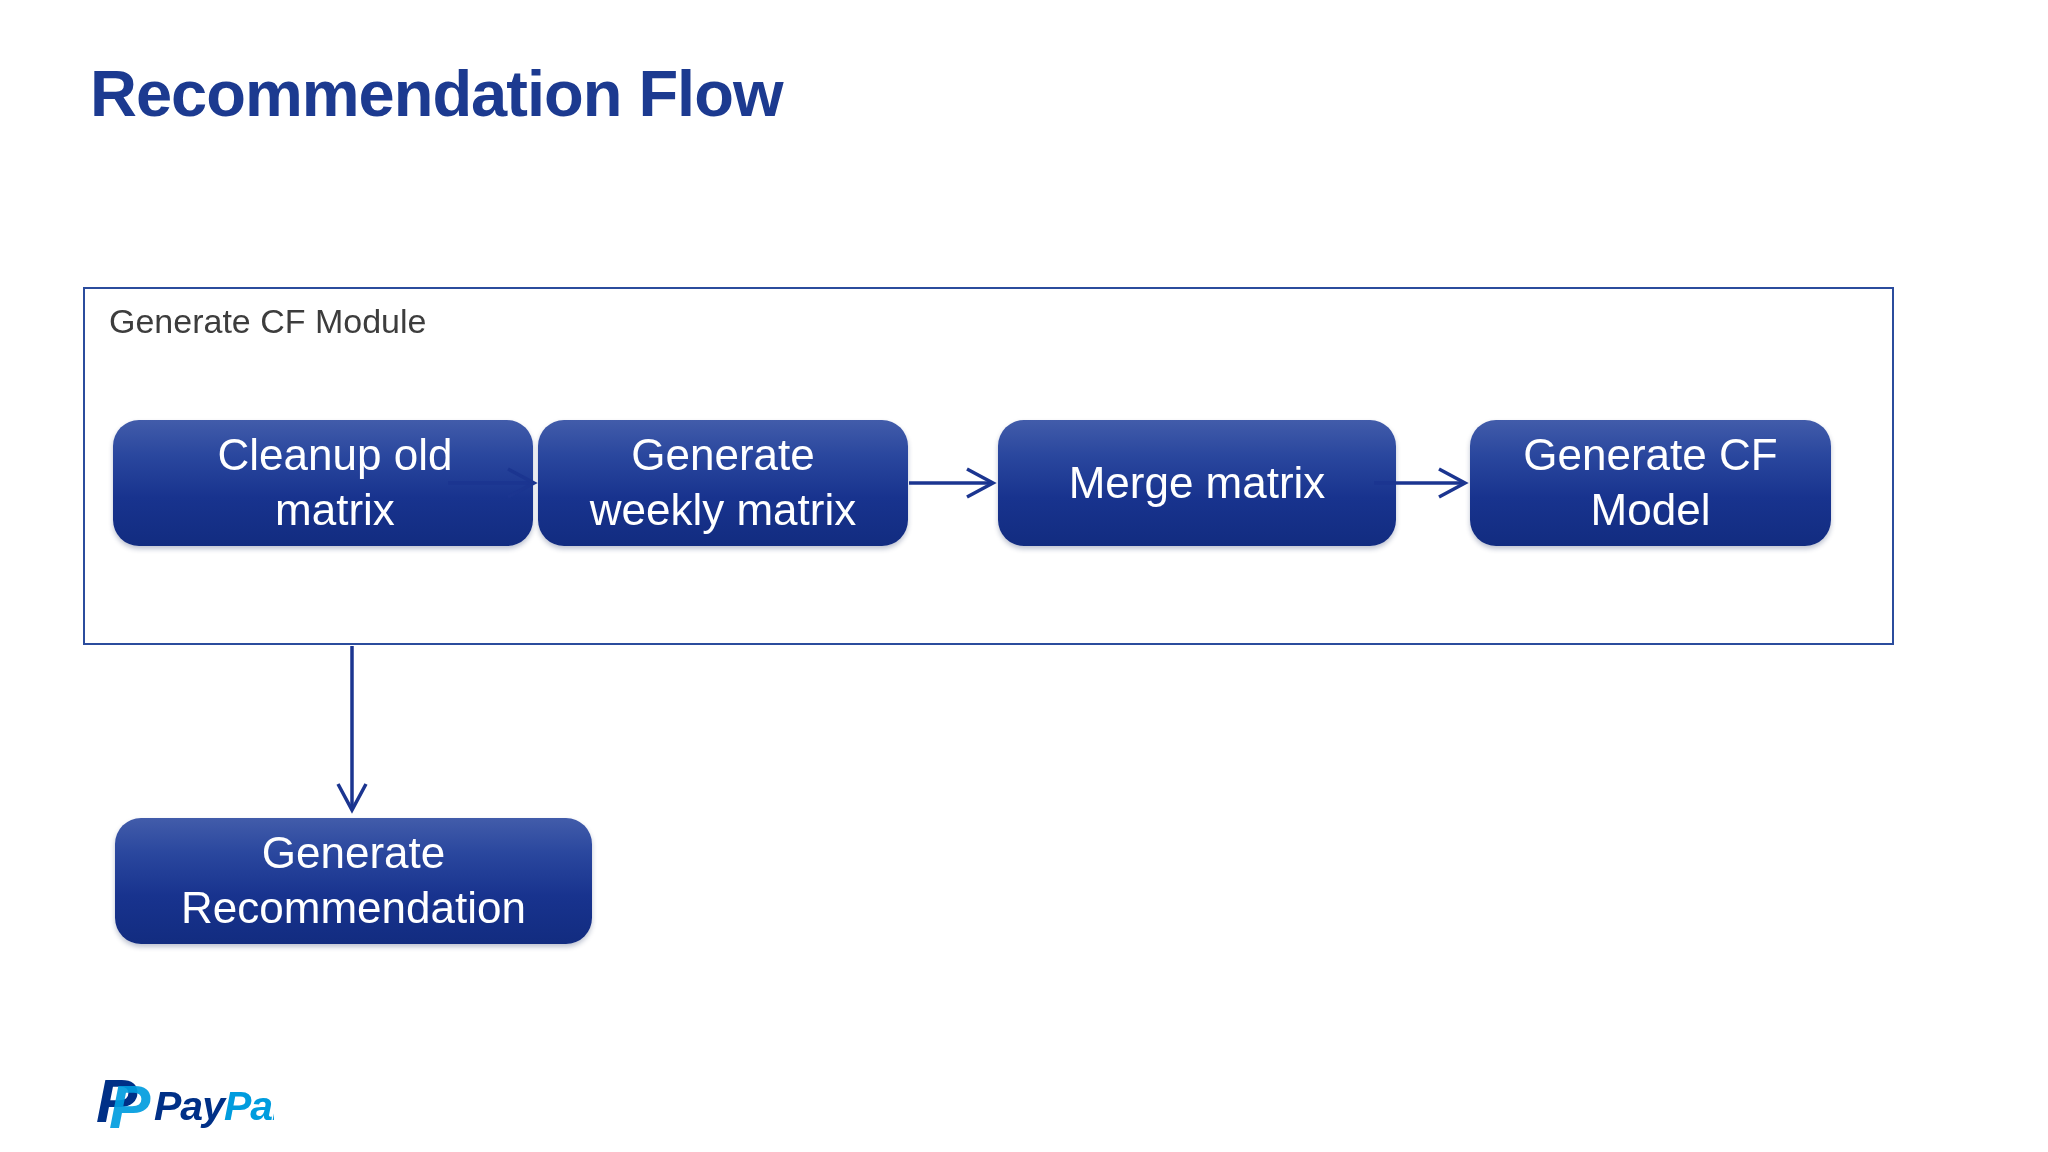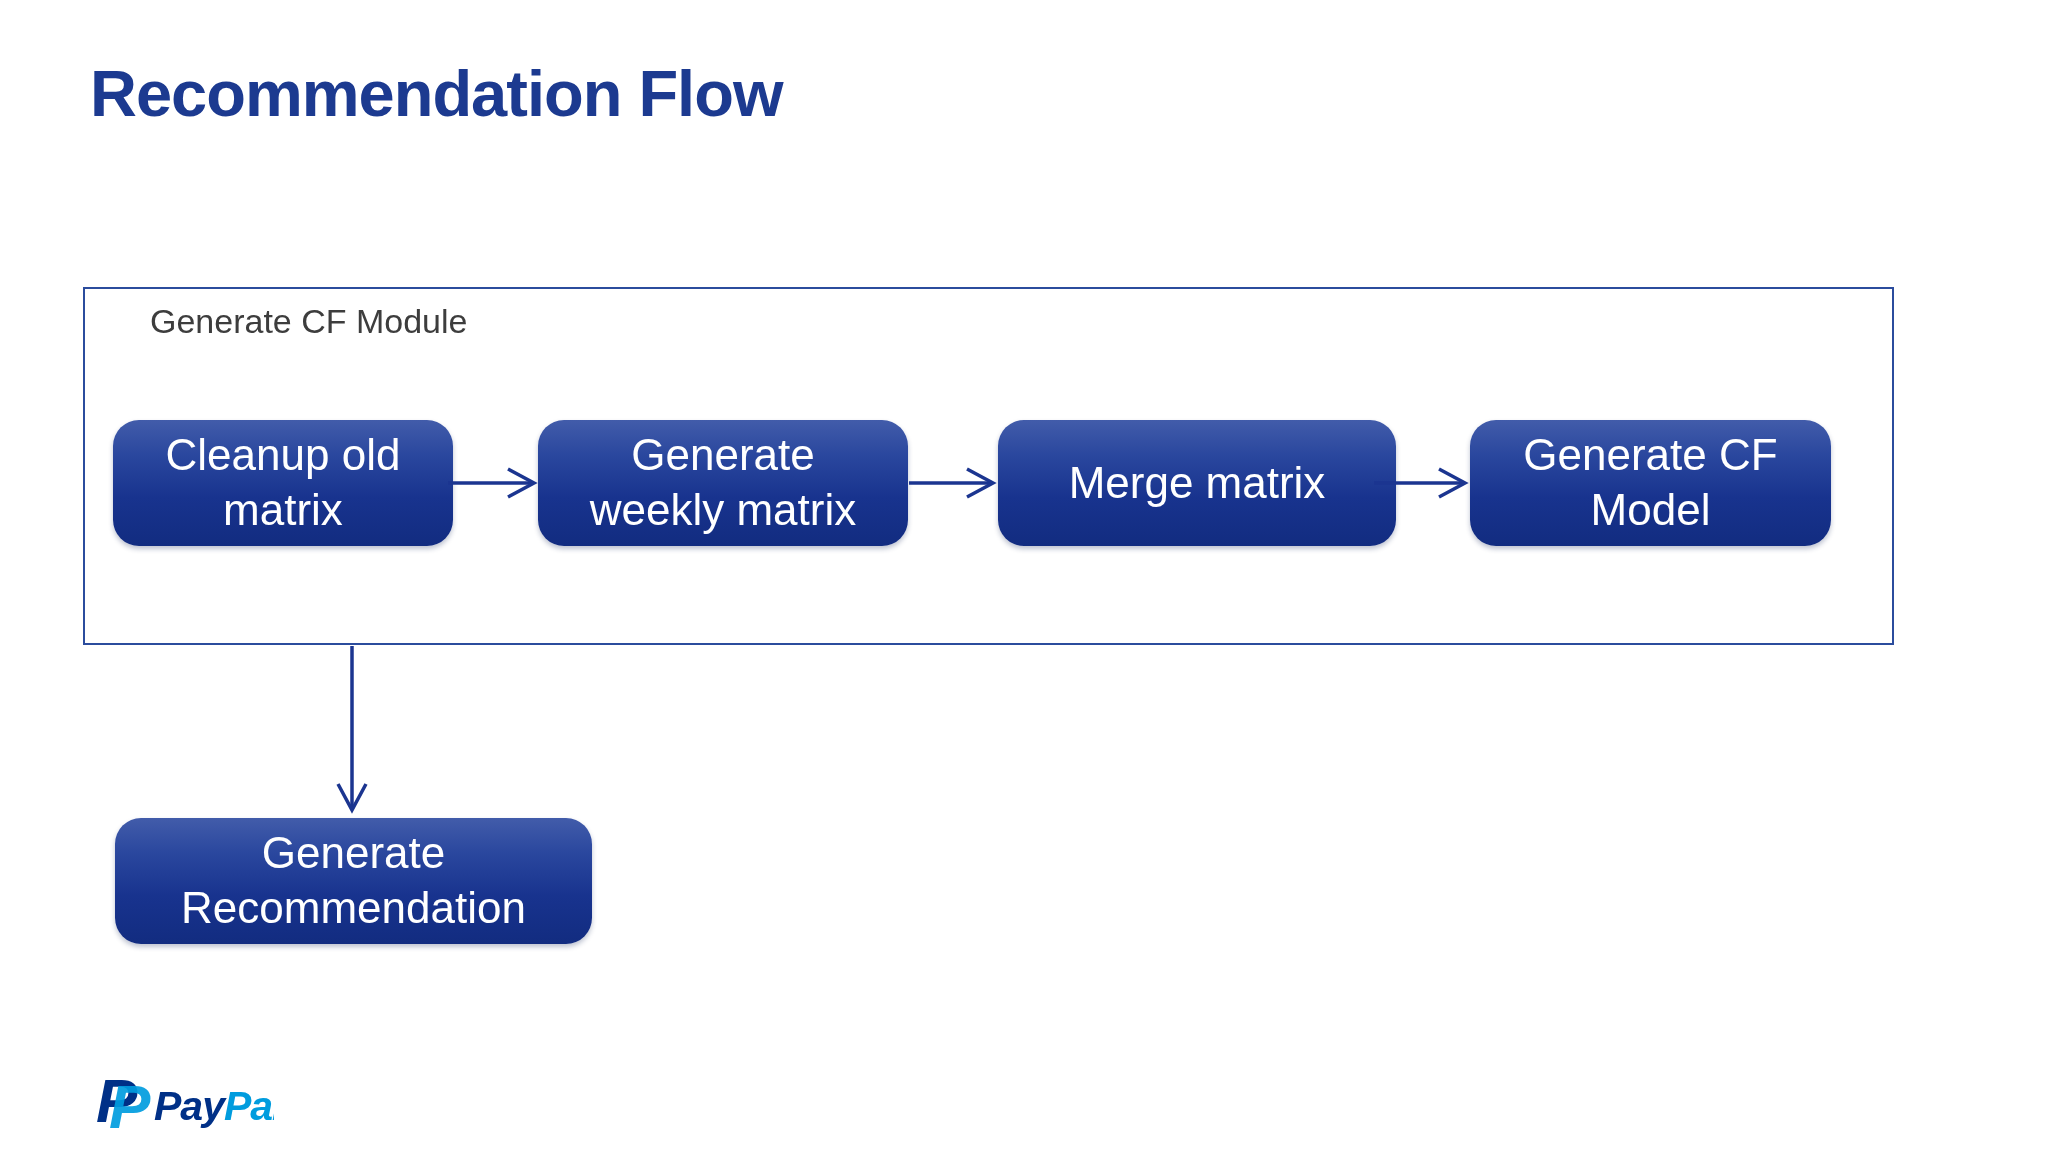--- a/index.html
+++ b/index.html
@@ -13,33 +13,33 @@
     position:absolute;left:90px;top:56px;
     font-size:65px;font-weight:bold;letter-spacing:-1px;
     color:#1c3a90;
   }
   .module-container{
     position:absolute;left:83px;top:287px;width:1811px;height:358px;
     border:2.5px solid #2b4c9d;box-sizing:border-box;background:transparent;
   }
   .module-label{
     position:absolute;left:24px;top:13px;
-    font-size:34px;color:#3d3d3d;margin-left:41px;
+    font-size:34px;color:#3d3d3d;
   }
   .flow-node{
     position:absolute;height:126px;border-radius:26px;
     background:linear-gradient(180deg,#425caa 0%,#2a479e 28%,#18338e 62%,#122c80 100%);
     box-shadow:0 3px 5px rgba(20,40,90,0.28);
     display:flex;align-items:center;justify-content:center;
   }
   .node-label{
     color:#ffffff;font-size:44px;line-height:1.24;
     text-align:center;white-space:pre-line;
   }
-  #node-cleanup{left:113px;top:420px;width:340px;}
+  #node-cleanup{left:113px;top:420px;width:396px;padding-left:24px;}
   #node-weekly{left:538px;top:420px;width:370px;}
   #node-merge{left:998px;top:420px;width:398px;}
   #node-cfmodel{left:1470px;top:420px;width:361px;}
   #node-recommendation{left:115px;top:818px;width:477px;}
   .arrow-overlay{
     position:absolute;left:0;top:0;width:2048px;height:1152px;
     pointer-events:none;
   }
   .footer{
     position:absolute;left:94px;top:1072px;height:66px;

